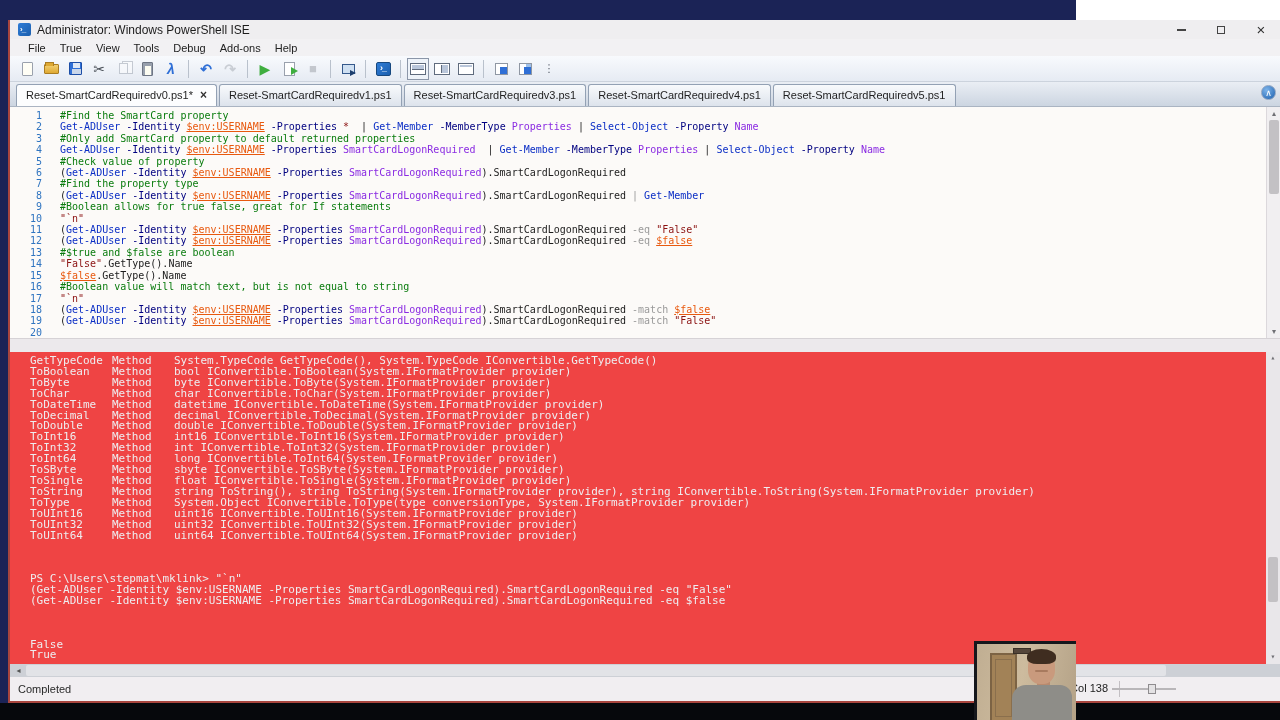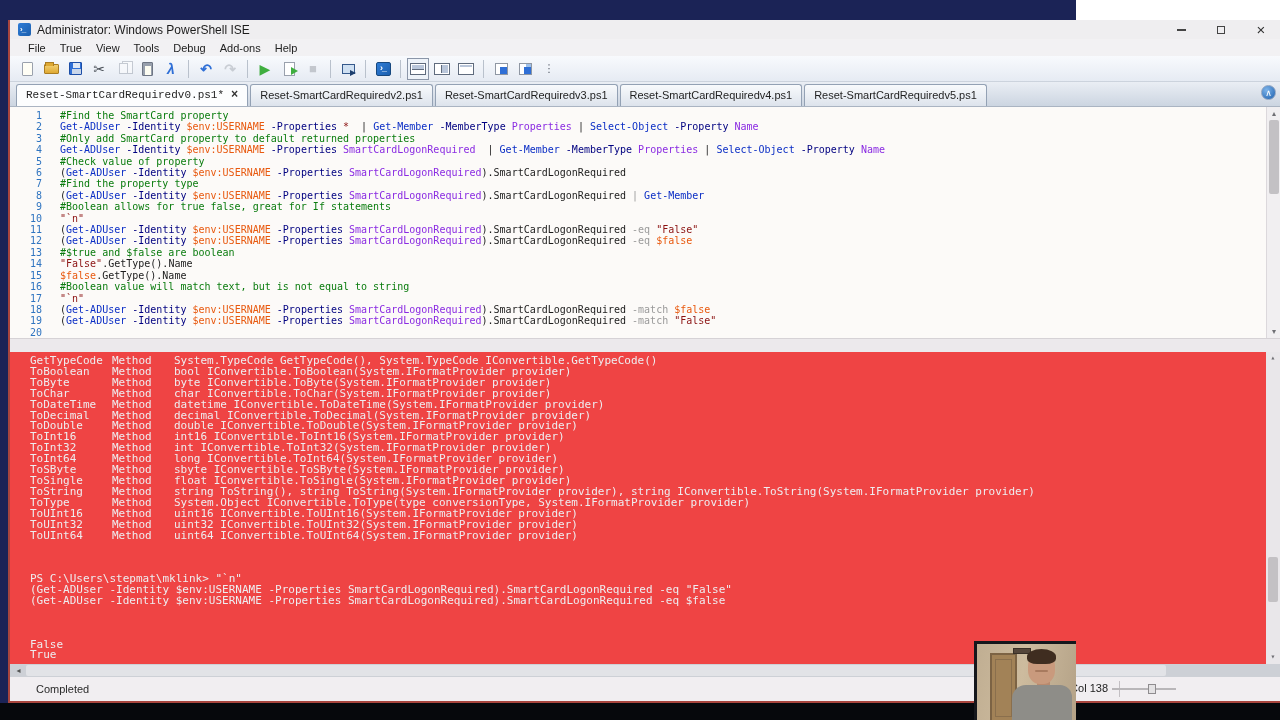--- a/index.html
+++ b/index.html
@@ -67,35 +67,35 @@
   .i-show-command-window, .i-show-script-pane { width:13px; height:12px; background:#fff; border:1px solid #8f97a3; position:relative; }
   .i-show-command-window::after, .i-show-script-pane::after { content:""; position:absolute; right:0; bottom:0; width:7px; height:7px; background:#2f6fd6; }
   .i-show-script-pane::before { content:""; position:absolute; right:0; top:0; bottom:0; width:5px; background:#9fc0e8; }
   .i-toolbar-overflow { color:#5f6571; font-size:11px; }
 
   
   .tabbar { height:24px; background:linear-gradient(#eaeef4,#ccd5e1); display:flex; align-items:flex-end; padding:3px 4px 0 6px; flex:0 0 auto; position:relative; }
   .tab { font-size:11px; color:#1f1f1f; padding:3px 9px 4px 9px; margin-right:2px;
          background:linear-gradient(#f8fafc,#dde3ec); border:1px solid #93a1b4; border-bottom:none;
          border-radius:3px 3px 0 0; display:flex; align-items:center; gap:7px; white-space:nowrap; }
-  .tab.active { background:#fcfdfe; position:relative; z-index:2;font-family:Liberation Mono, monospace; }
+  .tab.active { background:#fcfdfe; position:relative; z-index:2; }
   .tab-close::before { content:"×"; font-size:12px; color:#333; font-weight:bold; }
   .tab-toggle { position:absolute; right:4px; top:3px; width:15px; height:15px; border-radius:50%;
       background:radial-gradient(circle at 35% 30%,#7db4ea,#1b5fae); border:1px solid #8ea3c0;
       color:#fff; font-size:9px; display:flex; align-items:center; justify-content:center; }
   .tab-toggle::before { content:"∧"; }
 
   
   .editor { height:232px; background:#fcfaf8; position:relative; overflow:hidden; flex:0 0 auto; border-top:1px solid #aab4c2; }
   .code-area { padding-top:3px; font-family:"DejaVu Sans Mono",monospace; font-size:10px; line-height:11.4px; white-space:pre; }
   .code-line { display:flex; }
   .ln { width:38px; text-align:right; padding-right:6px; color:#2f74c0; flex:0 0 auto; }
   .code { margin-left:12px; color:#1c1c1c; }
   .tk-c { color:#0a7c0e; } .tk-k { color:#0b2ec5;margin-top:44px; } .tk-p { color:#000080; }
-  .tk-v { color:#e8590f; } .tk-a { color:#8a2be2; } .tk-s { color:#8b1111; }
+  .tk-v { color:#e8590f;text-decoration:underline; } .tk-a { color:#8a2be2; } .tk-s { color:#8b1111; }
   .tk-o { color:#9a9a9a; } .tk-t { color:#1c1c1c; }
 
   .vscroll { position:absolute; right:0; top:0; bottom:0; width:14px; background:#f1eff1; border-left:1px solid #dcd8dc; }
   .vs-up, .vs-dn { position:absolute; left:0; width:14px; height:13px; color:#6f6f74; font-size:8px; display:flex; align-items:center; justify-content:center; }
   .vs-up { top:0; } .vs-up::before { content:"▴"; }
   .vs-dn { bottom:0; } .vs-dn::before { content:"▾"; }
   .vs-thumb { position:absolute; left:2px; width:10px; background:#c3c1c4; border-radius:2px; }
 
   .splitter { height:14px; background:#ece9ec; border-top:1px solid #d6d2d6; flex:0 0 auto; }
 
@@ -107,21 +107,21 @@
   .con-line { white-space:pre; }
   .console .vscroll { background:#e9e7ea; border-left:none; }
 
   .hscroll { height:13px; background:#cdd0d6; position:relative; flex:0 0 auto; }
   .hs-left { position:absolute; left:2px; top:0; width:13px; height:13px; color:#555; font-size:8px; display:flex; align-items:center; justify-content:center; }
   .hs-left::before { content:"◂"; }
   .hs-thumb { position:absolute; left:16px; top:1px; height:11px; width:1140px; background:#e2e3e7; border-radius:2px; }
 
   
   .statusbar { flex:1 1 auto; background:#f1eef1; position:relative; display:flex; align-items:center; }
-  .sb-status { font-size:11px; color:#2a2a2a; padding-left:26px; }
+  .sb-status { font-size:11px; color:#2a2a2a; padding-left:8px; }
   .sb-sep { position:absolute; top:4px; width:1px; height:16px; background:#c3bfc3; }
   .sb-pos { position:absolute; right:172px; top:5px; font-size:11px; color:#222; white-space:pre; }
   .sb-slider { position:absolute; right:104px; top:11px; width:64px; height:2px; background:#b9b6b9; }
   .sb-thumb { position:absolute; left:36px; top:-4px; width:8px; height:10px; background:#e4e2e4; border:1px solid #8f8c8f; }
 
   
   .webcam { position:absolute; right:0; bottom:0; width:102px; height:79px; background:#15171c; padding:3px 0 0 3px; z-index:50; }
   .cam-scene { width:100%; height:100%; position:relative; overflow:hidden;
                background:linear-gradient(100deg,#c0ae92,#cdbb9e 45%,#b4a287); }
   .cam-door { position:absolute; left:13px; top:9px; width:27px; height:70px; background:#a28257; border:2px solid #7c6344; }
@@ -234,21 +234,21 @@
         </div>
       </div>
 
     <div class="tabbar">
       <div id="tabs" style="display:flex;">
           <div class="tab active">
             <span>Reset-SmartCardRequiredv0.ps1*</span>
             <span class="tab-close"></span>
           </div>
           <div class="tab">
-            <span>Reset-SmartCardRequiredv2.ps1</span>
+            <span>Reset-SmartCardRequiredv1.ps1</span>
           </div>
           <div class="tab">
             <span>Reset-SmartCardRequiredv3.ps1</span>
           </div>
           <div class="tab">
             <span>Reset-SmartCardRequiredv4.ps1</span>
           </div>
           <div class="tab">
             <span>Reset-SmartCardRequiredv5.ps1</span>
           </div>

